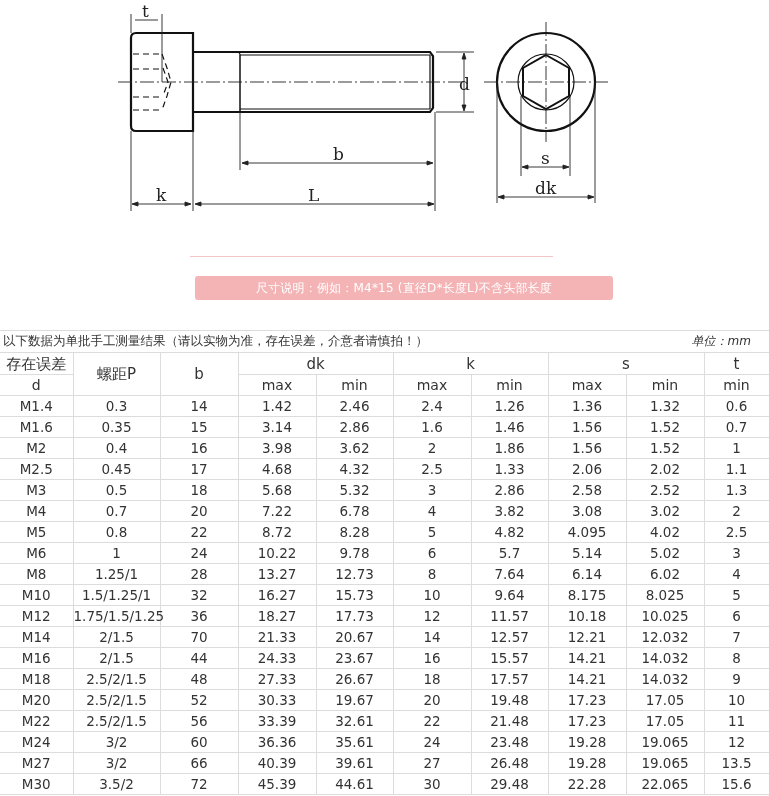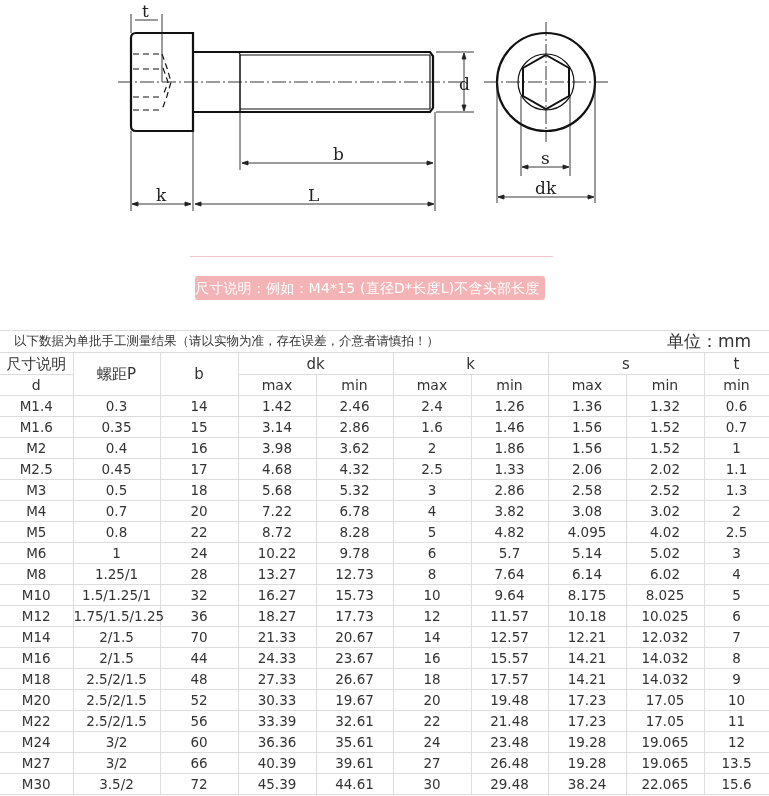--- a/index.html
+++ b/index.html
@@ -3,32 +3,32 @@
 <meta charset="utf-8">
 <style>
   * { box-sizing: border-box; margin: 0; padding: 0; }
   html, body { width: 769px; height: 796px; background: #ffffff; overflow: hidden; }
   body { font-family: "DejaVu Sans", "Liberation Sans", sans-serif; color: #333; position: relative; }
   .drawing { position: absolute; left: 0; top: 0; width: 769px; height: 240px; }
   .drawing svg { display: block; }
   .dim-label { font-family: "DejaVu Serif", "Liberation Serif", serif; font-size: 17px; fill: #222; }
   .pink-rule { position: absolute; left: 190px; top: 256px; width: 363px; height: 1px; background: #f3c6c8; }
   .banner {
-    position: absolute; left: 195px; top: 276px; width: 350px; height: 24px;
+    position: absolute; left: 195px; top: 276px; width: 418px; height: 24px;
     background: #f4b4b6; border-radius: 3px;
-    color: #ffffff; font-size: 14px; line-height: 24px; text-align: left;
+    color: #ffffff; font-size: 12px; line-height: 24px; text-align: center;
     font-family: "DejaVu Sans", sans-serif; letter-spacing: 0.2px;
   }
   .table-wrap { position: absolute; left: 0; top: 330px; width: 769px; }
   .notice-row {
     height: 22px; border-top: 1px solid #dcdcdc; display: flex; justify-content: space-between;
     align-items: center; font-size: 12.5px; color: #333;
   }
-  .notice-row .note { padding-left: 14px; }
-  .notice-row .unit { padding-right: 18px; font-size: 17px; }
+  .notice-row .note { padding-left: 3px; }
+  .notice-row .unit { padding-right: 18px; font-size: 12px; font-style: italic; }
   table { border-collapse: collapse; width: 769px; table-layout: fixed; }
   td, th {
     border: 1px solid #dcdcdc; text-align: center; font-weight: normal;
     font-size: 14px; color: #333; height: 21px; padding: 0; line-height: 20px;
     font-family: "DejaVu Sans", sans-serif;
   }
   th.h1 { height: 22px; font-size: 15px; }
   th.h2 { height: 21px; font-size: 14px; }
   td.d { font-size: 13.5px; }
   td:first-child, th:first-child { border-left: none; }
@@ -138,21 +138,21 @@
       <col style="width:78px">
         <col style="width:77px">
         <col style="width:78px">
       <col style="width:77px">
         <col style="width:78px">
         <col style="width:78px">
         <col style="width:65px">
     </colgroup>
     <thead>
       <tr>
-        <th class="h1">尺寸说明</th>
+        <th class="h1">存在误差</th>
         <th class="h1" rowspan="2">螺距P</th>
         <th class="h1" rowspan="2">b</th>
         <th class="h1" colspan="2">dk</th>
         <th class="h1" colspan="2">k</th>
         <th class="h1" colspan="2">s</th>
         <th class="h1">t</th>
       </tr>
       <tr>
         <th class="h2">d</th>
         <th class="h2">max</th>
@@ -382,19 +382,19 @@
           <td class="d">13.5</td>
         </tr>
         <tr>
           <td class="d">M30</td>
           <td class="d">3.5/2</td>
           <td class="d">72</td>
           <td class="d">45.39</td>
           <td class="d">44.61</td>
           <td class="d">30</td>
           <td class="d">29.48</td>
-          <td class="d">38.24</td>
+          <td class="d">22.28</td>
           <td class="d">22.065</td>
           <td class="d">15.6</td>
         </tr>
       </tbody>
   </table>
 </div>
 
 </body></html>

